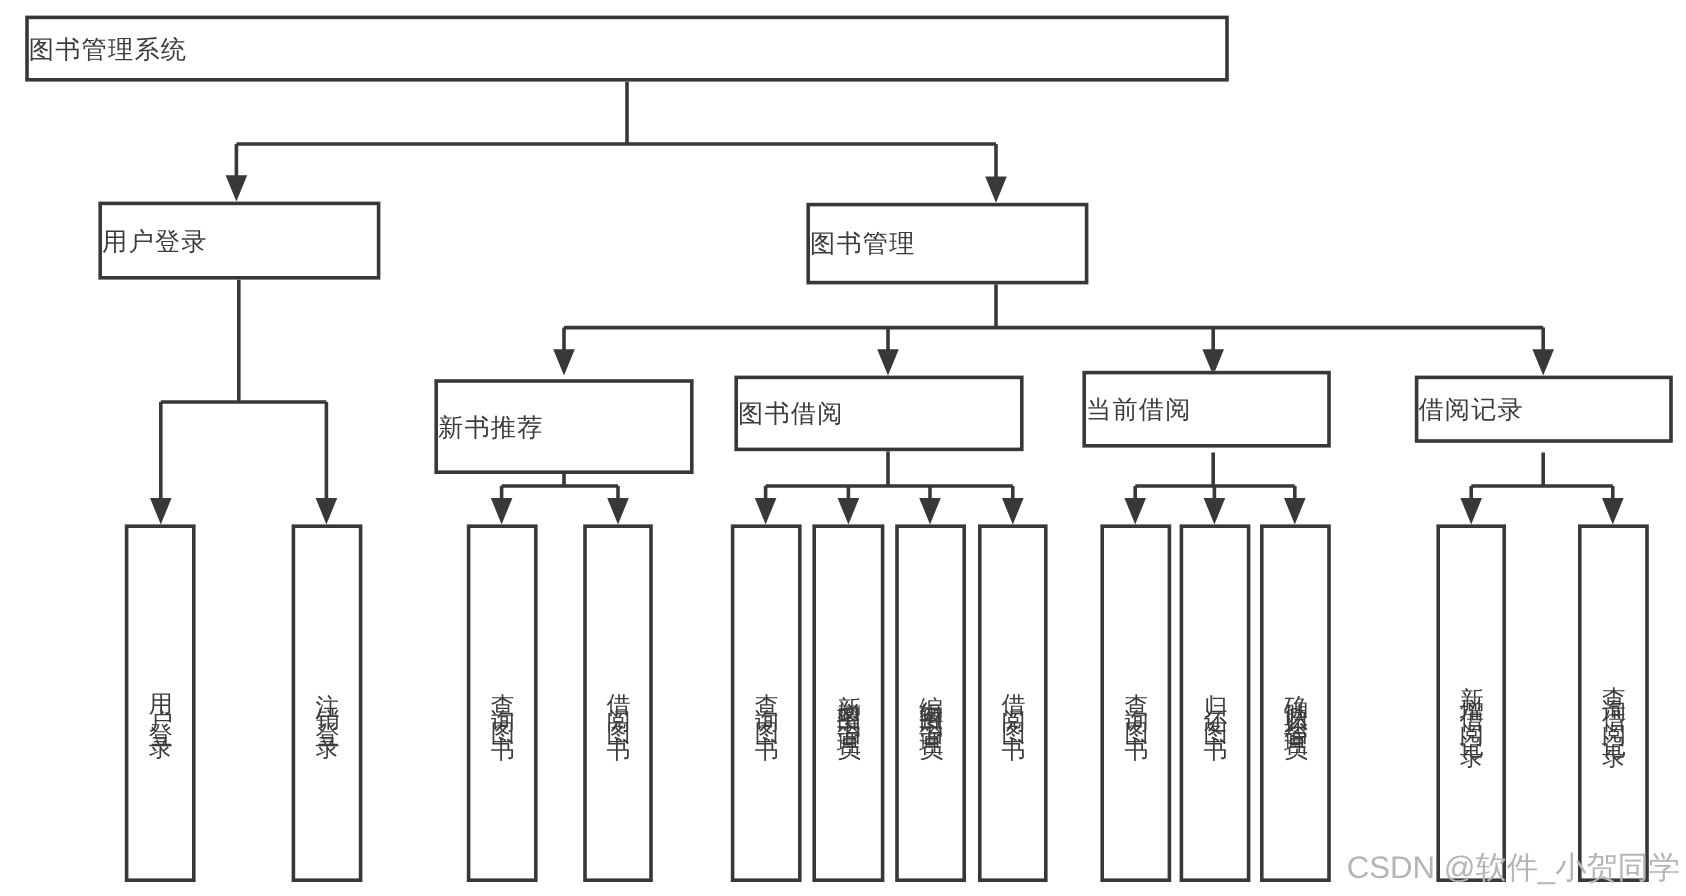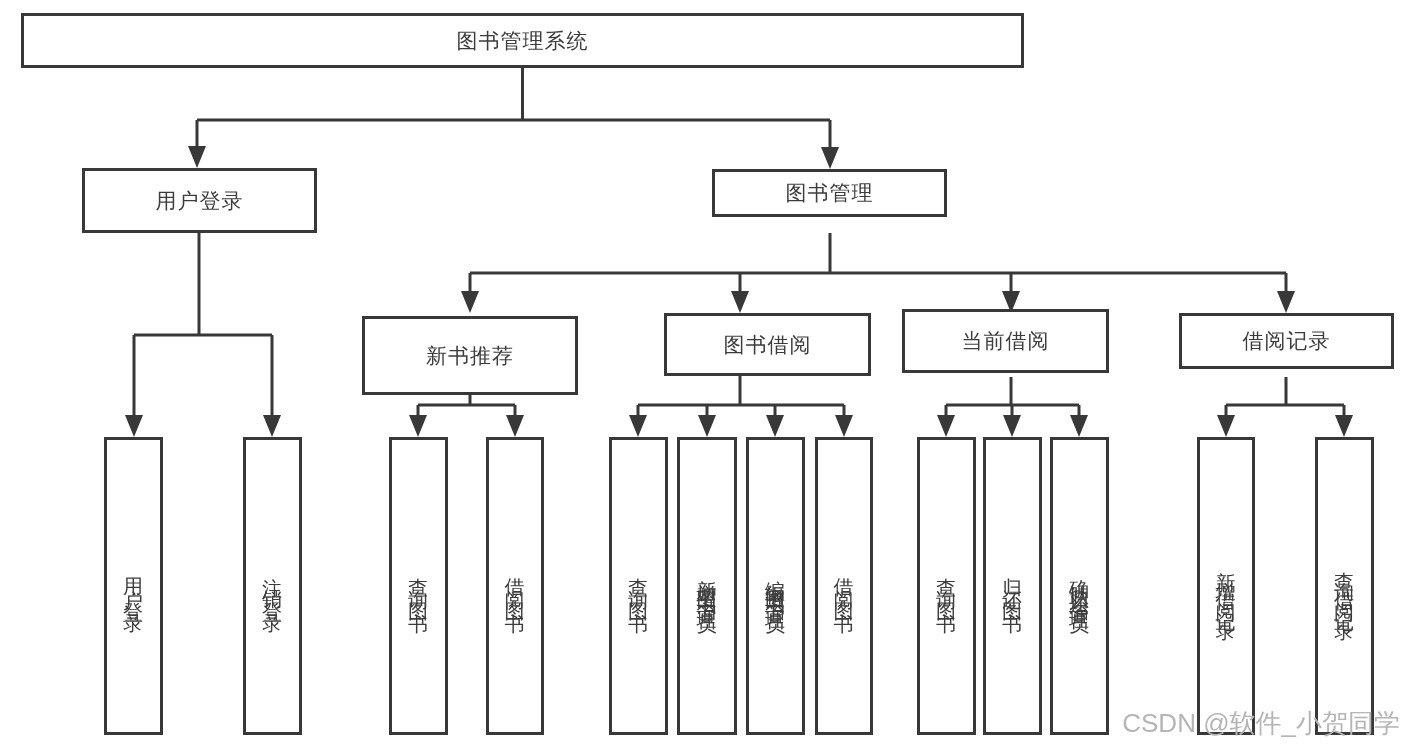--- a/index.html
+++ b/index.html
@@ -21,21 +21,20 @@
     height: 747px;
     z-index: 1;
   }
 
   .hbox {
     position: absolute;
     background: #ffffff;
     border: 3px solid #383838;
     display: flex;
     align-items: center;
-    justify-content: center;
     z-index: 2;
   }
   .hbox span {
     font-size: 21px;
     color: #3c3c3c;
     letter-spacing: 1px;
     white-space: nowrap;
   }
 
   .leaf {
@@ -116,28 +115,28 @@
     </g>
   </svg>
 
   <div class="hbox" style="left:21px; top:13px; width:1003px; height:55px">
     <span>图书管理系统</span>
   </div>
 
   <div class="hbox" style="left:82px; top:168px; width:235px; height:65px">
     <span>用户登录</span>
   </div>
-  <div class="hbox" style="left:712px; top:169px; width:235px; height:48px">
+  <div class="hbox" style="left:672px; top:169px; width:235px; height:68px">
     <span>图书管理</span>
   </div>
 
   <div class="hbox" style="left:362px; top:316px; width:216px; height:79px">
     <span>新书推荐</span>
   </div>
-  <div class="hbox" style="left:664px; top:313px; width:207px; height:63px">
+  <div class="hbox" style="left:612px; top:313px; width:241px; height:63px">
     <span>图书借阅</span>
   </div>
   <div class="hbox" style="left:902px; top:309px; width:207px; height:64px">
     <span>当前借阅</span>
   </div>
   <div class="hbox" style="left:1179px; top:313px; width:215px; height:56px">
     <span>借阅记录</span>
   </div>
 
   <div class="leaf" style="left:104px; width:59px">

